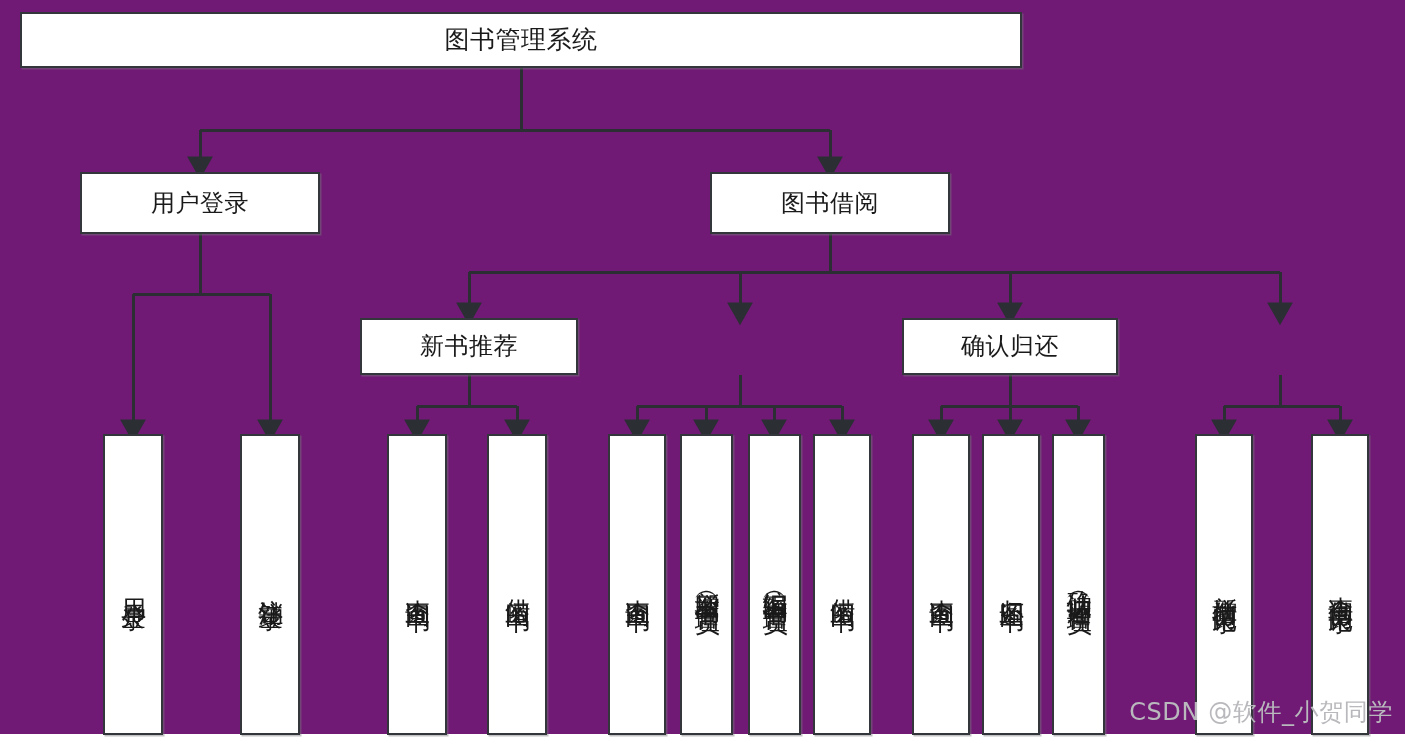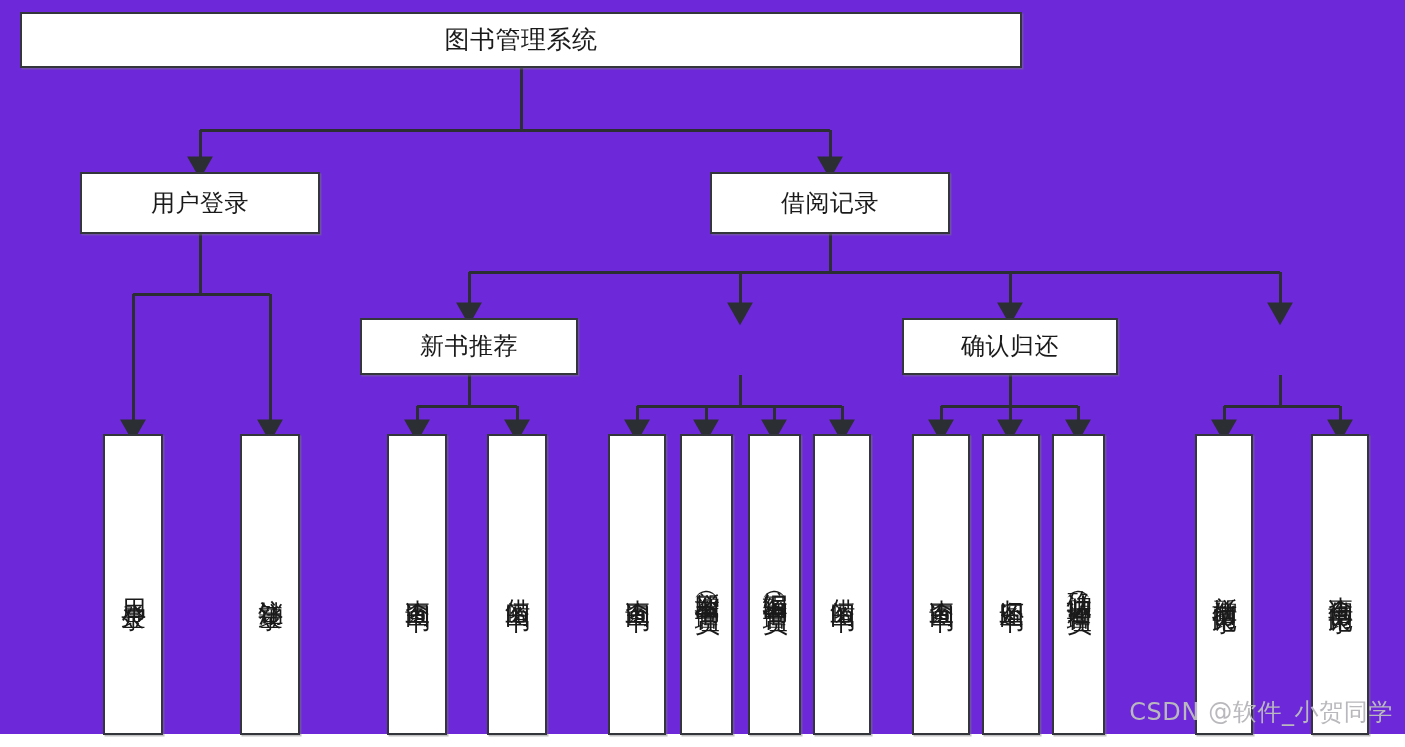--- a/index.html
+++ b/index.html
@@ -11,21 +11,21 @@
   body {
     width: 1405px;
     height: 747px;
     overflow: hidden;
     font-family: "DejaVu Sans", "Liberation Sans", sans-serif;
   }
   #diagram-root {
     position: relative;
     width: 1405px;
     height: 734px;
-    background: #6d28d9;
+    background: #701a75;
     text-decoration: underline;
   }
   svg#connectors {
     position: absolute;
     left: 0;
     top: 0;
     width: 1405px;
     height: 747px;
   }
   .node {
@@ -138,21 +138,21 @@
 
   <div class="node root h" style="left:20px; top:12px; width:1002px; height:56px;">
     <span class="node-label">图书管理系统</span>
   </div>
 
   <div class="node h" style="left:80px; top:172px; width:240px; height:62px;">
     <span class="node-label">用户登录</span>
   </div>
 
   <div class="node h" style="left:710px; top:172px; width:240px; height:62px;">
-    <span class="node-label">借阅记录</span>
+    <span class="node-label">图书借阅</span>
   </div>
 
   <div class="node h" style="left:360px; top:318px; width:218px; height:57px;">
     <span class="node-label">新书推荐</span>
   </div>
 
 
   <div class="node h" style="left:902px; top:318px; width:216px; height:57px;">
     <span class="node-label">确认归还</span>
   </div>

